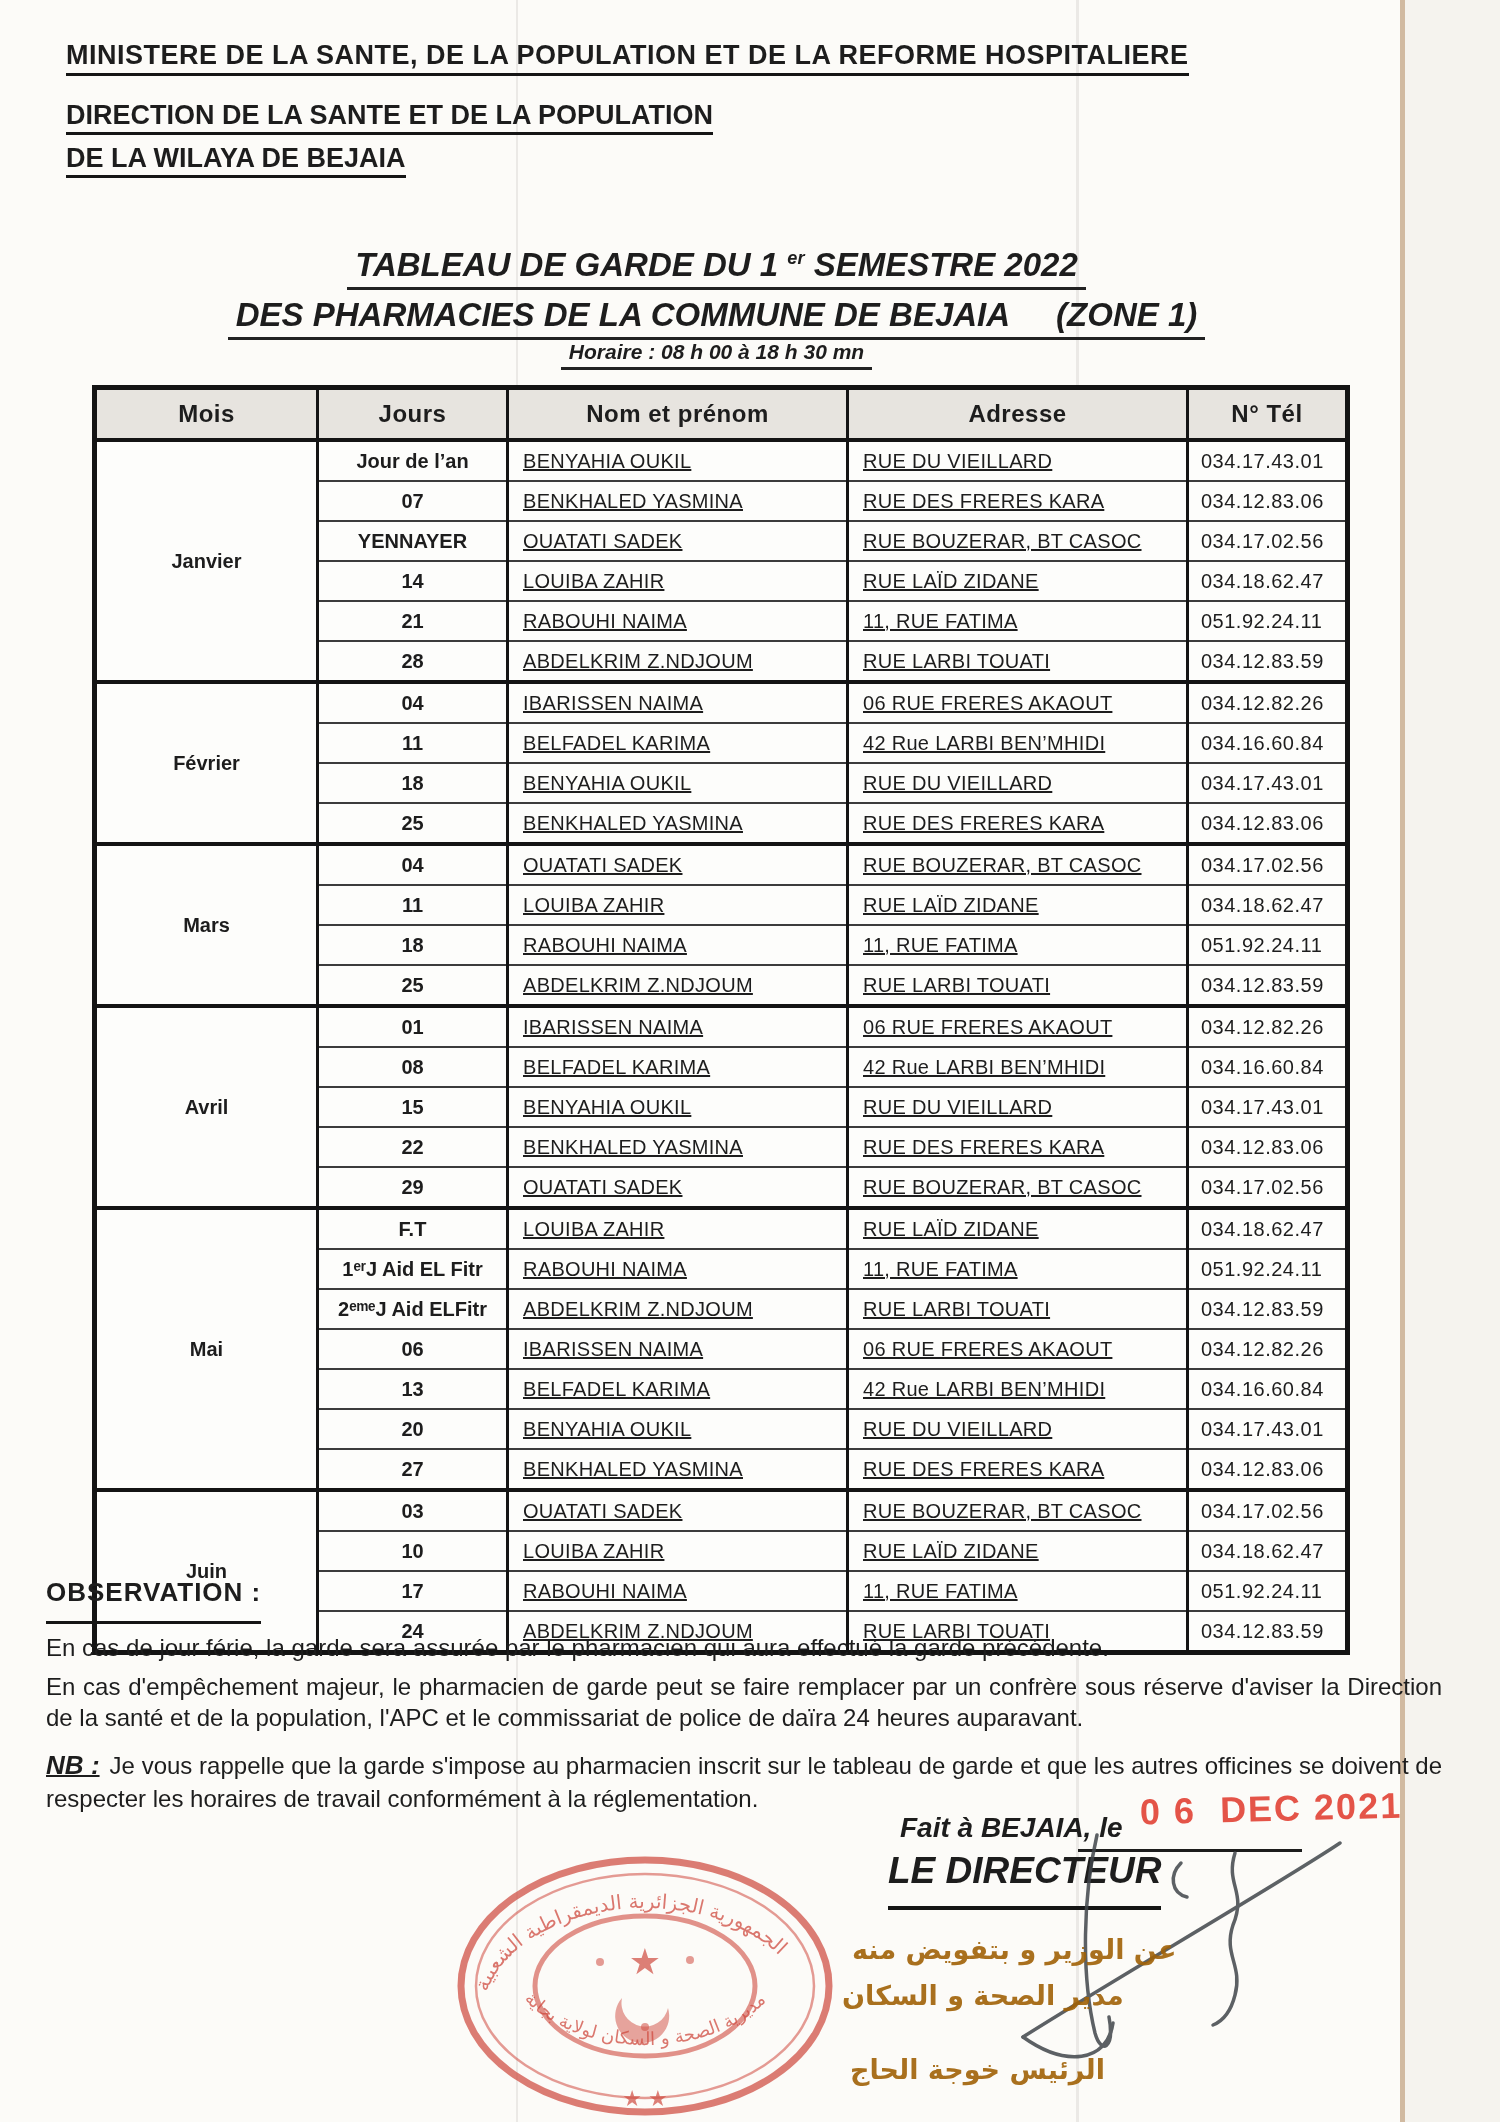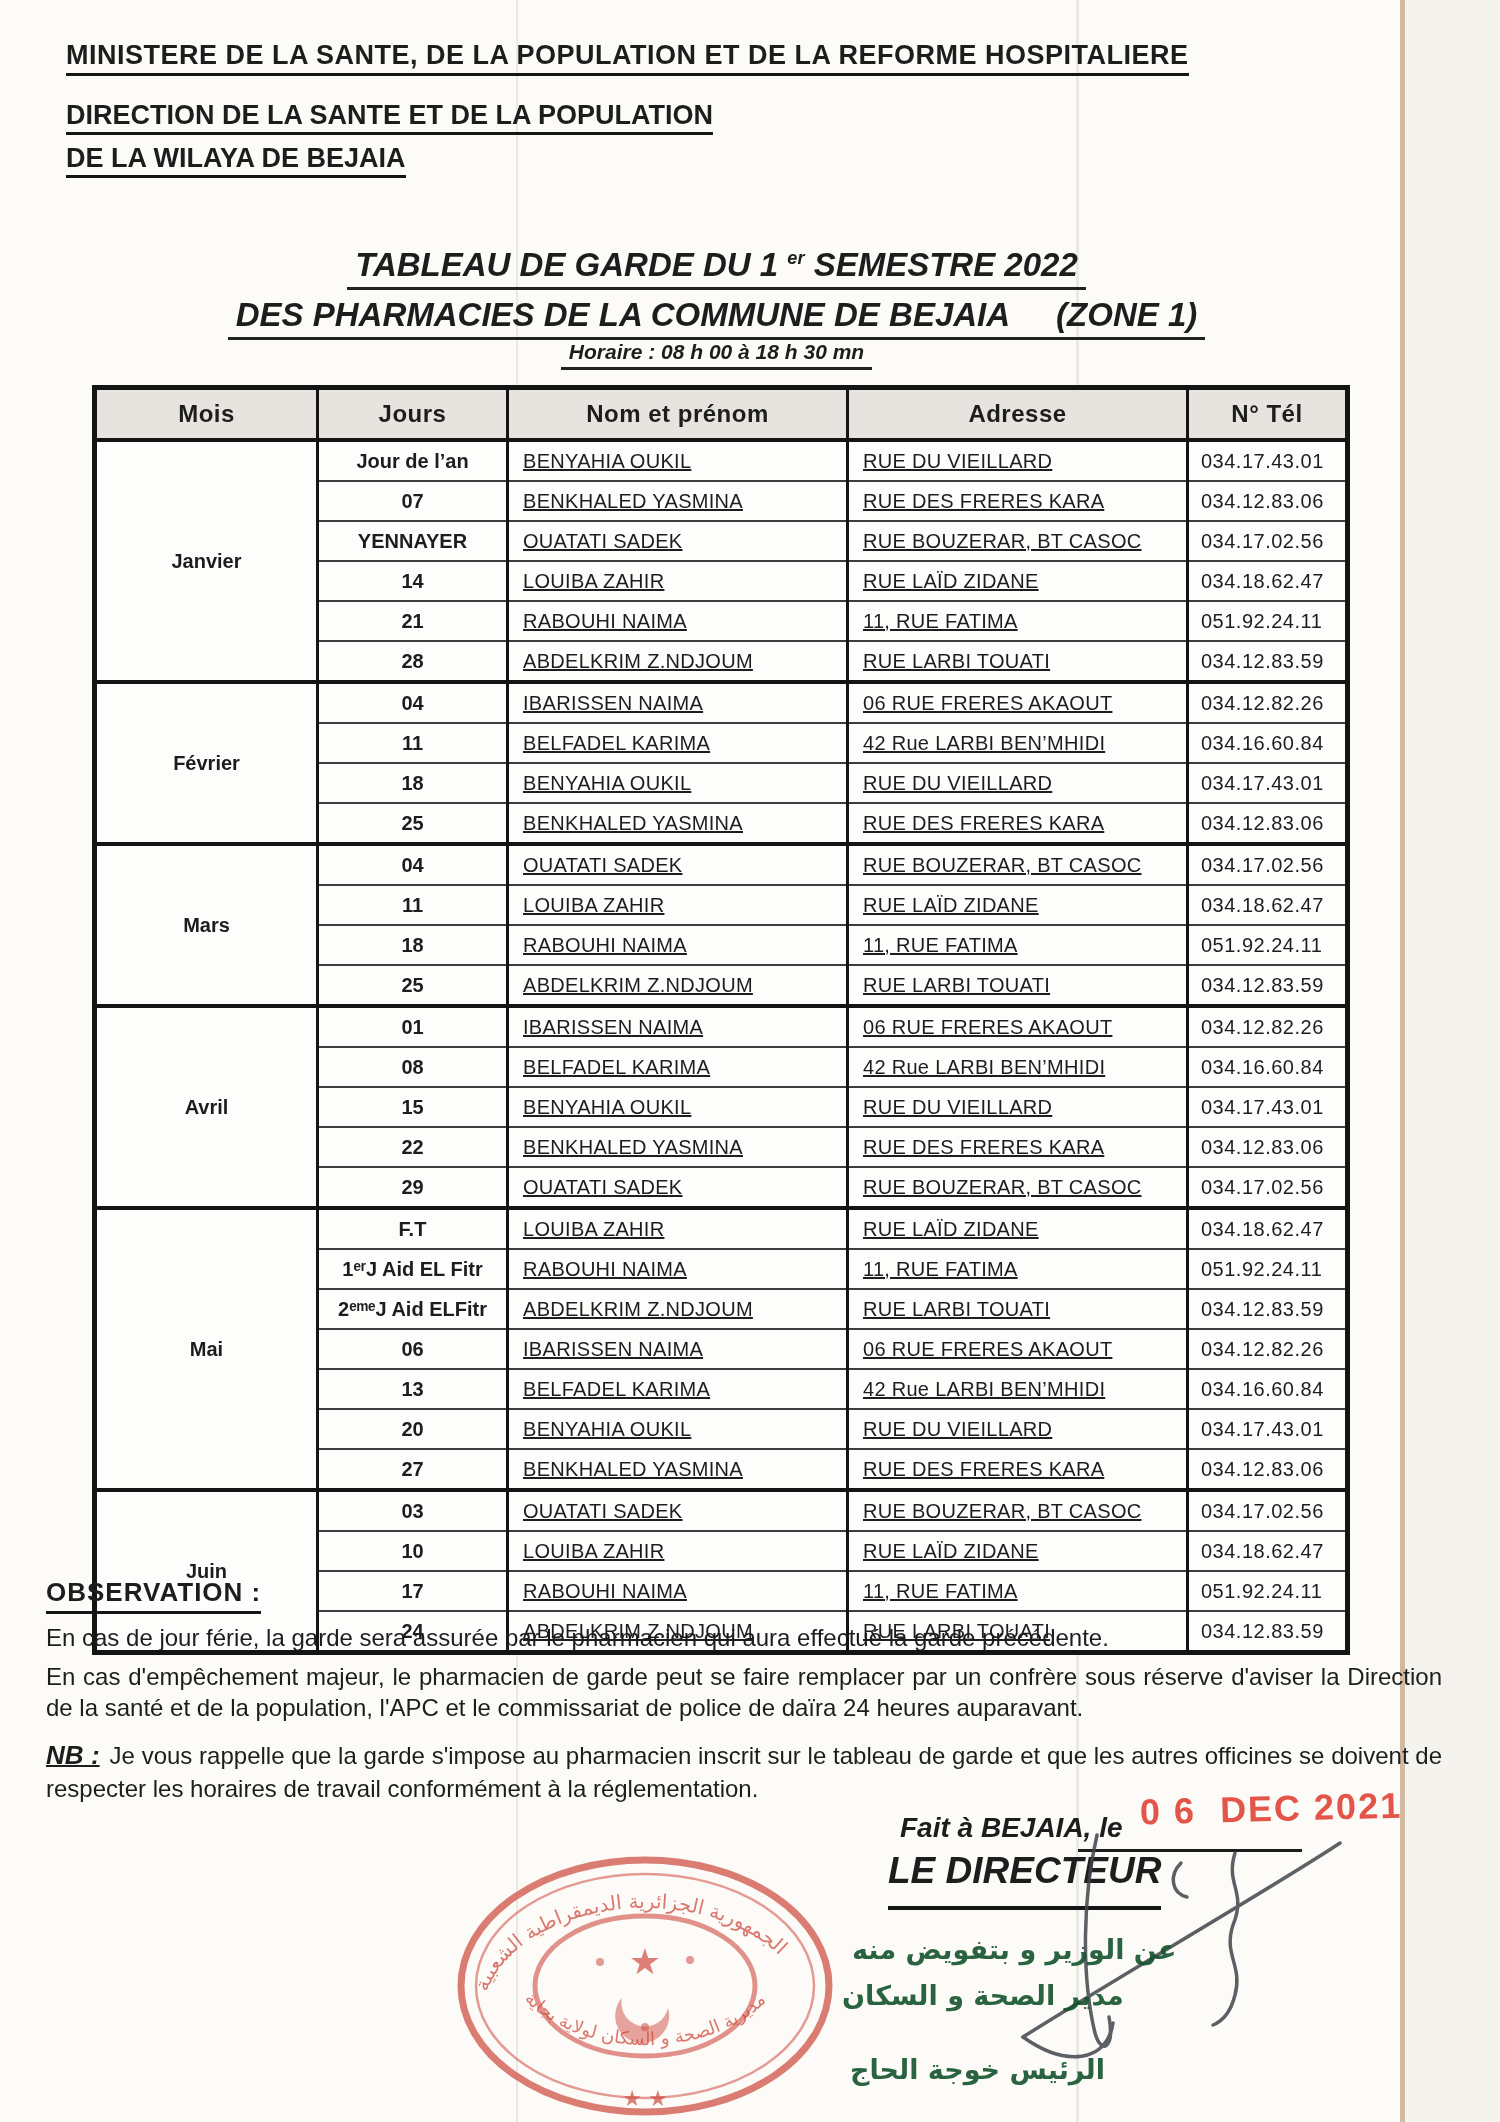--- a/index.html
+++ b/index.html
@@ -47,36 +47,36 @@
       border-top:2px solid #3c3c3c;height:36px;font-size:20px;white-space:nowrap;overflow:hidden;}
   table.garde tr.month-start td{border-top:4px solid #141414;}
   td.mois{font-weight:bold;text-align:center;font-size:22px;border-bottom:4px solid #141414;}
   td.day{font-weight:bold;text-align:center;}
   td.nom,td.adresse{text-align:left;padding-left:14px;letter-spacing:.3px;text-decoration:underline;}
   td.tel{text-align:left;padding-left:12px;font-size:21px;letter-spacing:.5px;}
 
   
   .observation{position:absolute;left:46px;top:1576px;width:1404px;line-height:1.3;}
   .obs-head{font-size:26px;font-weight:bold;letter-spacing:1px;display:table;
-            border-bottom:3px solid #151515;padding-bottom:1px;}
+            border-bottom:3px solid #151515;padding-bottom:11px;}
   .observation p{margin:8px 8px 0 0;font-size:24px;}
   .observation .just{text-align:justify;}
   .nb-label{font-weight:bold;font-style:italic;font-size:26px;text-decoration:underline;
             text-decoration-thickness:2px;margin-right:10px;}
 
   
   .fait{position:absolute;left:900px;top:1812px;font-size:28px;font-weight:bold;font-style:italic;}
   .fait-underline{position:absolute;left:1078px;top:1849px;width:224px;height:3px;background:#1c1c1c;}
   .date-stamp{position:absolute;left:1140px;top:1788px;font-size:36px;font-weight:bold;
       color:#e2463a;letter-spacing:2px;white-space:pre;transform:rotate(-1.5deg);opacity:.92;}
   .directeur{position:absolute;left:888px;top:1850px;font-size:37px;font-weight:bold;font-style:italic;
       border-bottom:4px solid #151515;padding-bottom:14px;}
   .stamp-svg{position:absolute;left:450px;top:1852px;}
   .sig-svg{position:absolute;left:985px;top:1825px;}
-  .ar-red{position:absolute;color:#14532d;font-size:27px;font-weight:bold;opacity:.9;
+  .ar-red{position:absolute;color:#a16207;font-size:27px;font-weight:bold;opacity:.9;
       direction:rtl;white-space:nowrap;font-family:"DejaVu Sans",sans-serif;}
   .ar1{left:852px;top:1934px;}
   .ar2{left:842px;top:1980px;}
   .ar3{left:850px;top:2054px;}
 </style>
 </head>
 <body>
 
 <div class="page">
 

